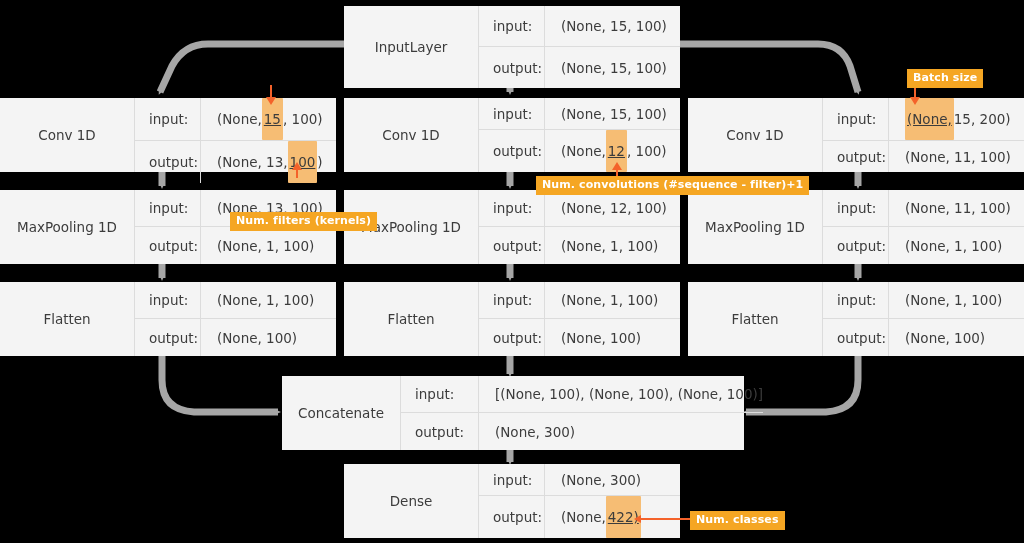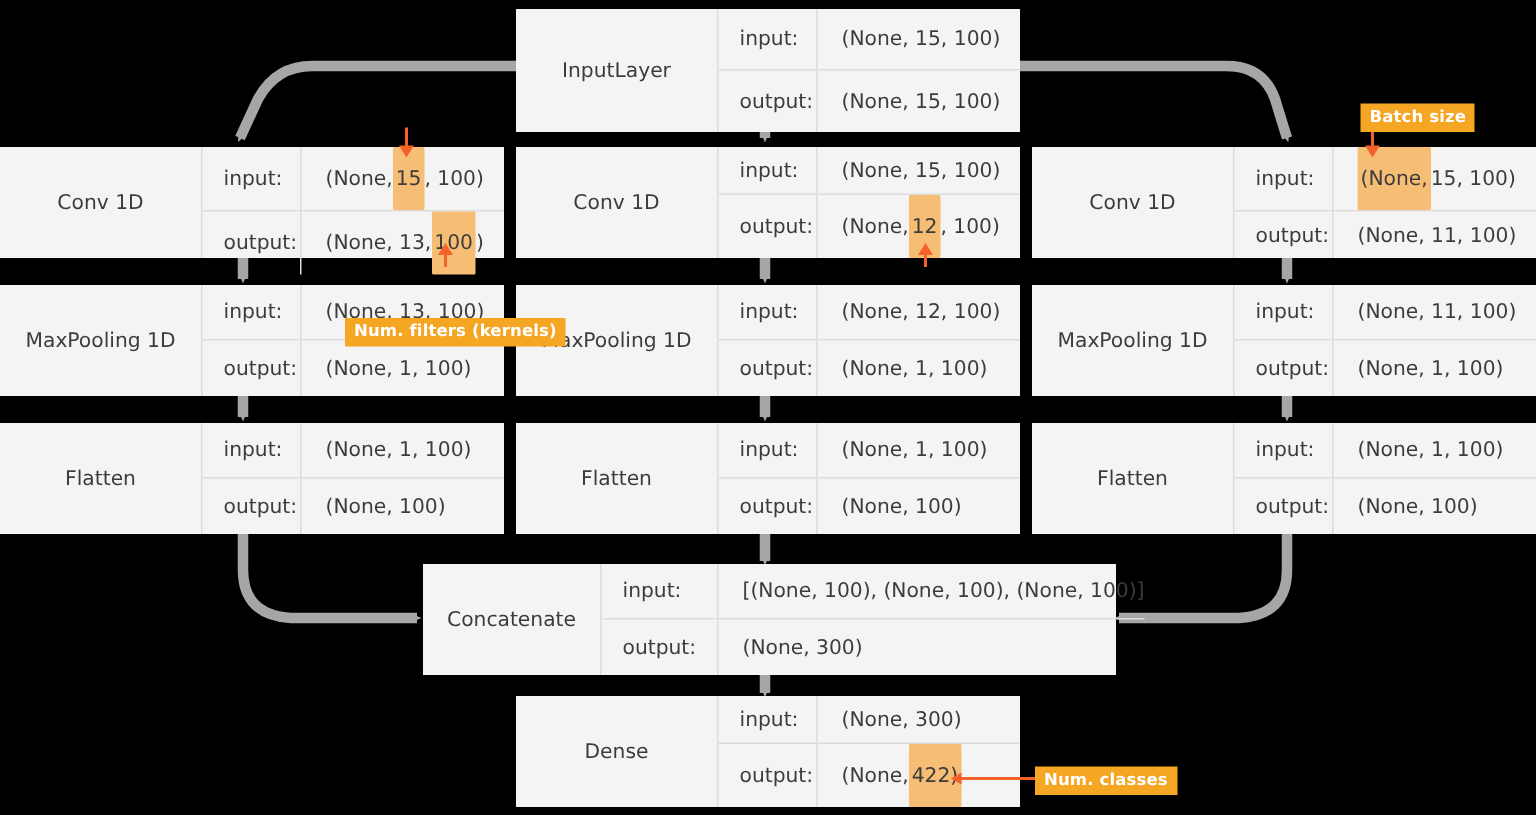--- a/index.html
+++ b/index.html
@@ -92,20 +92,21 @@
   }
   mark.hl {
     background: #f6bd74;
     color: #3c3c3c;
     padding: 5px 2px 5px 2px;
     border-radius: 1px;
   }
   mark.hl.tall {
     padding-top: 13px;
     padding-bottom: 13px;
+    text-decoration: underline;
   }
 
   
   .callout {
     position: absolute;
     background: #f5a623;
     color: #ffffff;
     font-size: 11px;
     font-weight: bold;
     letter-spacing: .1px;
@@ -236,21 +237,21 @@
     </div>
   </div>
 
   <div class="node" style="left:688px; top:98px; width:336px; height:74px;">
     <div class="node-name" style="width:134px;">Conv 1D</div>
     <div class="node-io">
       <div class="io-row top">
         <div class="io-label" style="width:66px;">input:</div>
         <div class="io-value">
             <mark class="hl tall">(None,</mark>
-            <span> 15, 100)</span>
+            <span> 15, 200)</span>
           </div>
       </div>
       <div class="io-row">
         <div class="io-label" style="width:66px;">output:</div>
         <div class="io-value">(None, 11, 100)</div>
       </div>
     </div>
   </div>
 
   <div class="node" style="left:0px; top:190px; width:336px; height:74px;">
@@ -372,20 +373,21 @@
   <div class="arrowhead down" style="left:266px; top:97px;"></div>
 
   <div class="callout dim" style="left:882px; top:69px;margin-left:25px;">Batch size</div>
   <div class="leader v" style="left:914px; top:85px; height:14px;"></div>
   <div class="arrowhead down" style="left:910px; top:97px;"></div>
 
   <div class="callout dim" style="left:230px; top:176px;margin-top:36px;">Num. filters (kernels)</div>
   <div class="leader v" style="left:296px; top:166px; height:12px;"></div>
   <div class="arrowhead down" style="left:292px; top:162px; transform:rotate(180deg);"></div>
 
+  <div class="callout dim" style="left:536px; top:176px;">Num. convolutions (#sequence - filter)+1</div>
   <div class="leader v" style="left:616px; top:166px; height:12px;"></div>
   <div class="arrowhead down" style="left:612px; top:162px; transform:rotate(180deg);"></div>
 
   <div class="callout dim" style="left:690px; top:511px;">Num. classes</div>
   <div class="leader h" style="left:640px; top:518px; width:52px;"></div>
   <div class="arrowhead left" style="left:634px; top:515px;"></div>
 
 </div>
 
 </body></html>

